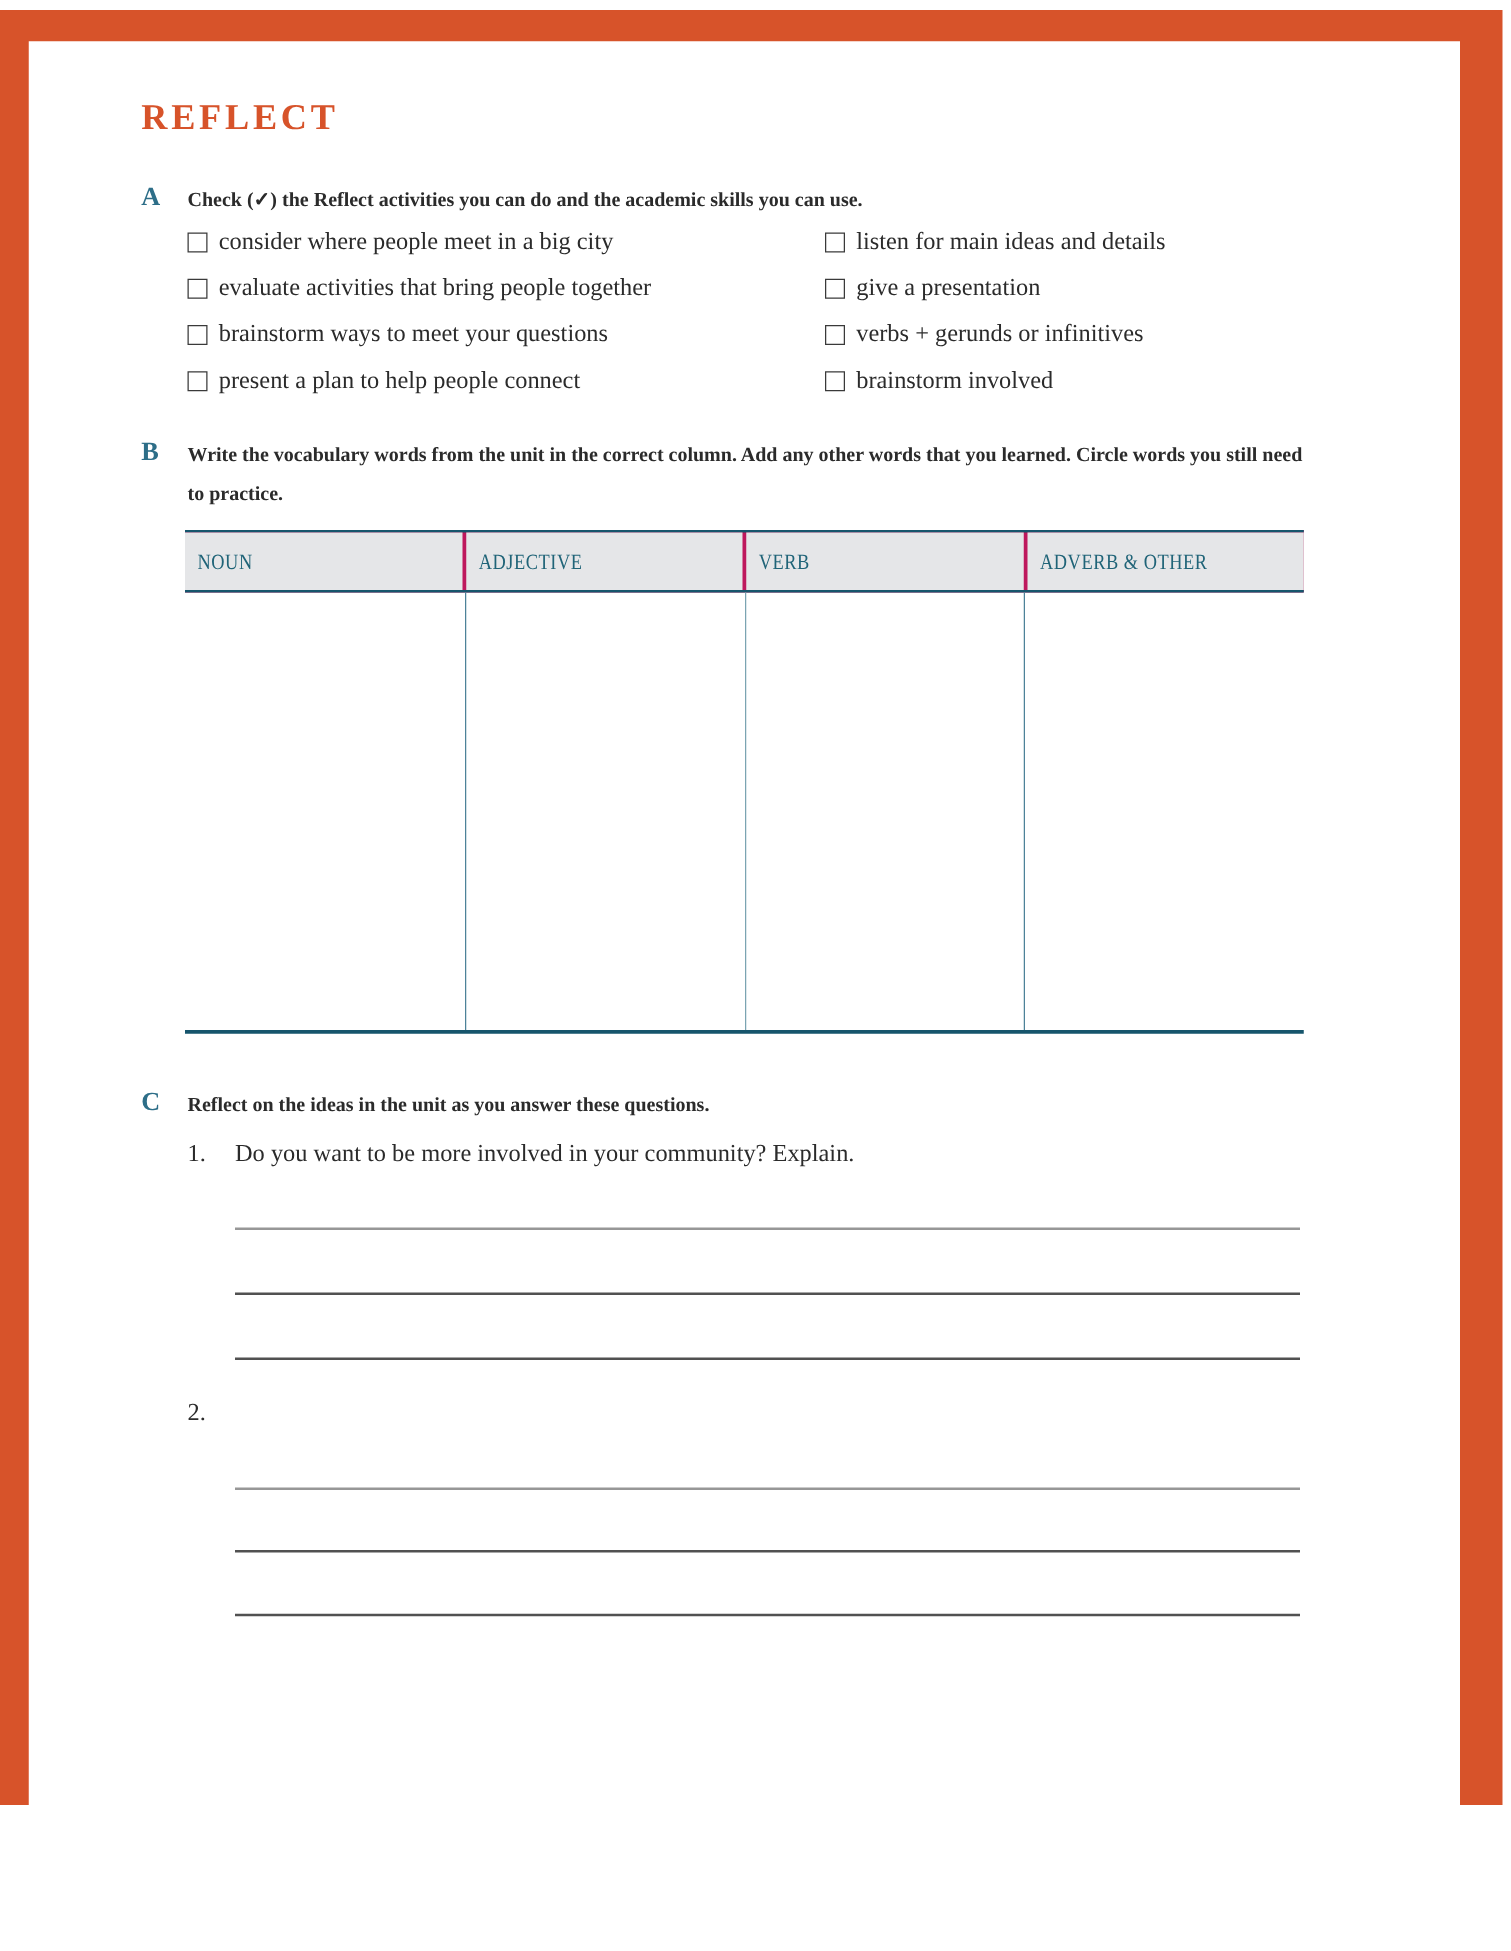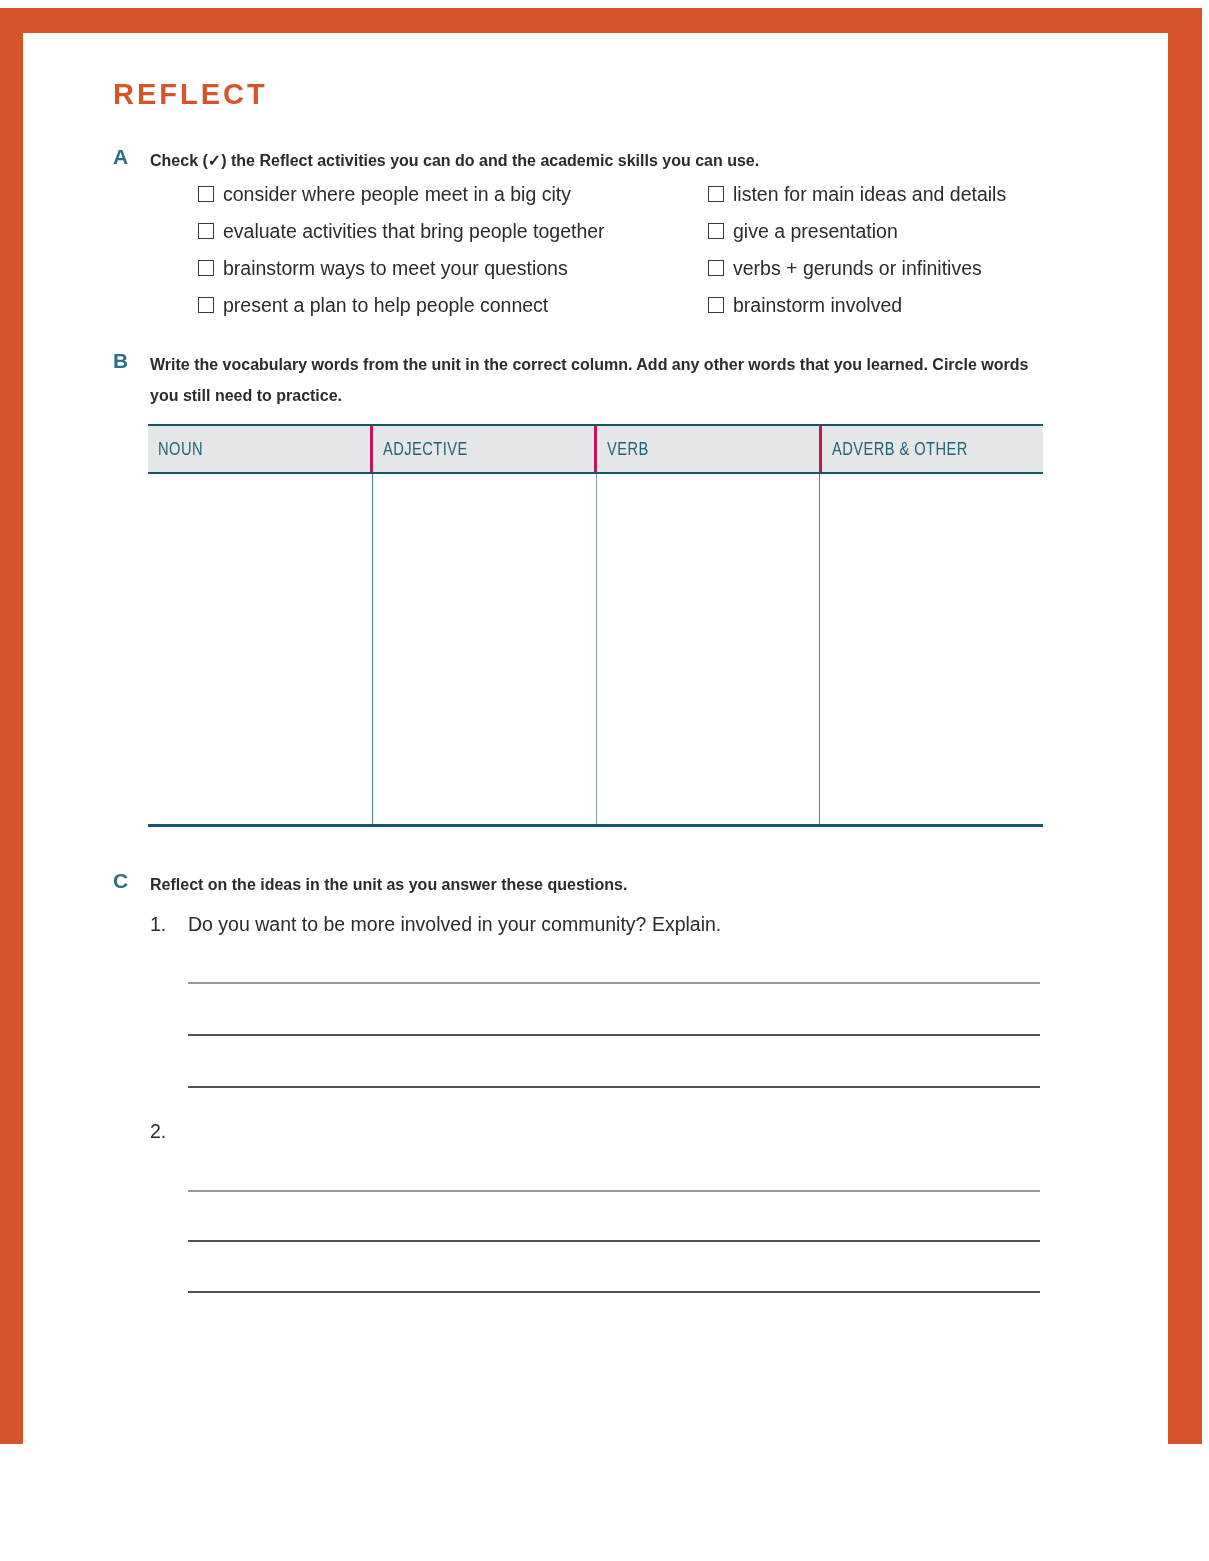--- a/index.html
+++ b/index.html
@@ -2,21 +2,21 @@
 <html><head>
 <meta charset="utf-8">
 <style>
   * { margin: 0; padding: 0; box-sizing: border-box; }
   html, body { background: #ffffff; }
   .page {
     position: relative;
     width: 1209px;
     height: 1444px;
     background: #ffffff;
-    font-family: Liberation Sans, sans-serif;
+    font-family: Liberation Serif, serif;
     color: #231f20;
     overflow: hidden;
     padding-left: 41px;
   }
   .frame {
     position: absolute;
     left: 0; top: 8px;
     width: 1202px; height: 1548px;
     background: #d7532a;
   }
@@ -41,21 +41,20 @@
   .sec-instruction {
     position: absolute; left: 150px;
     font-size: 16px; font-weight: bold; color: #2b2b2b;
     line-height: 31px;
   }
 
   .check-item {
     position: absolute;
     display: flex; align-items: center; gap: 9px;
     height: 20px;
-    margin-left: 48px;
   }
   .check-box {
     width: 16px; height: 16px;
     border: 1.7px solid #3a3a3a;
     background: #ffffff;
     flex: 0 0 auto;
   }
   .check-label { font-size: 19.5px; color: #2b2b2b; white-space: nowrap; }
 
   .vocab-table {

